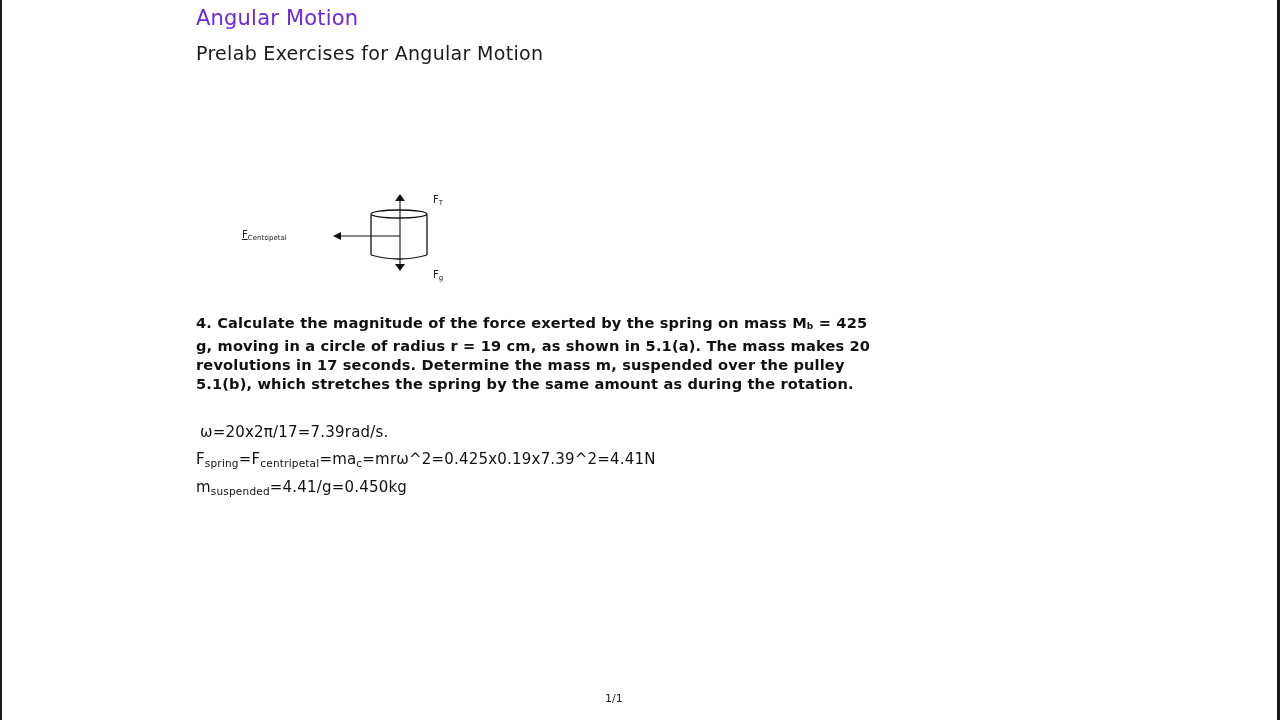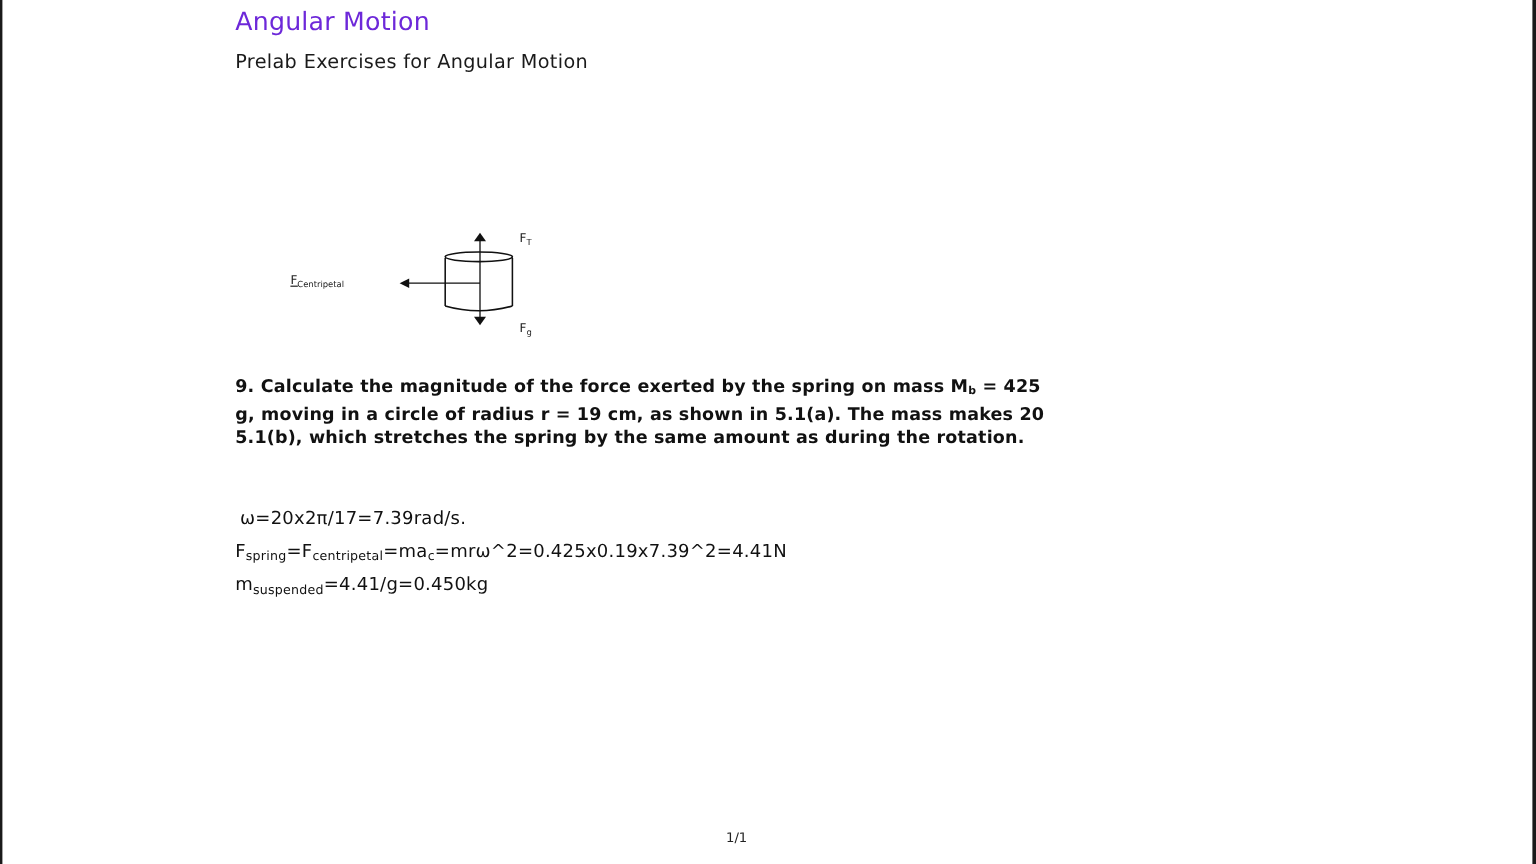--- a/index.html
+++ b/index.html
@@ -5,21 +5,21 @@
   html, body { margin: 0; padding: 0; }
   body {
     width: 1280px; height: 720px; position: relative; overflow: hidden;
     background: #ffffff; color: #111;
     font-family: "DejaVu Sans", sans-serif;
   }
   .edge-left { position: absolute; left: 0; top: 0; width: 2px; height: 720px; background: #1a1a1a; }
   .edge-right { position: absolute; right: 0; top: 0; width: 3px; height: 720px; background: #1a1a1a; }
   .abs { position: absolute; white-space: nowrap; }
   .title { left: 196px; top: 6px; font-size: 21px; color: #6d28d9; letter-spacing: 0.2px; }
-  .subtitle { left: 196px; top: 42px; font-size: 16px; color: #1a1a1a; letter-spacing: 0.3px; }
+  .subtitle { left: 196px; top: 42px; font-size: 19px; color: #1a1a1a; letter-spacing: 0.3px; }
   .q { left: 196px; font-weight: bold; font-size: 14.6px; line-height: 19px; color: #111; letter-spacing: 0.15px; }
   .q1 { top: 117px; }
   .q2 { top: 313px; }
   .sub { font-size: 0.62em; vertical-align: -0.15em; }
   .ans { left: 196px; font-size: 15px; color: #111; letter-spacing: 0.2px; }
   .ans .s { font-size: 0.7em; vertical-align: -0.25em; text-align: center; }
   .a1 { top: 423px; left: 200px; }
   .a2 { top: 450px; }
   .a3 { top: 478px; }
   .diagram { position: absolute; left: 230px; top: 185px; width: 240px; height: 100px; }
@@ -54,22 +54,23 @@
 
     <line x1="110" y1="51" x2="170" y2="51" stroke="#111" stroke-width="1.1"></line>
     <polygon points="103,51 111,47 111,55" fill="#111"></polygon>
   </svg>
   <div class="lbl" style="left:12px; top:44px;text-decoration:underline;"><span>F</span><span class="s">Centripetal</span></div>
   <div class="lbl" style="left:203px; top:9px;"><span>F</span><span class="s">T</span></div>
   <div class="lbl" style="left:203px; top:84px;"><span>F</span><span class="s">g</span></div>
 </div>
 
 <div class="abs q q2">
-  <div><span>9. Calculate the magnitude of the force exerted by the spring on mass M</span><span class="sub">b</span><span> = 425</span></div>
+  <div><span>4. Calculate the magnitude of the force exerted by the spring on mass M</span><span class="sub">b</span><span> = 425</span></div>
   <div>g, moving in a circle of radius r = 19 cm, as shown in 5.1(a). The mass makes 20</div>
+  <div>revolutions in 17 seconds. Determine the mass m, suspended over the pulley</div>
   <div>5.1(b), which stretches the spring by the same amount as during the rotation.</div>
 </div>
 
 <div class="abs ans a1">ω=20x2π/17=7.39rad/s.</div>
 
 <div class="abs ans a2"><span>F</span><span class="s">spring</span><span>=F</span><span class="s">centripetal</span><span>=ma</span><span class="s">c</span><span>=mrω^2=0.425x0.19x7.39^2=4.41N</span></div>
 
 <div class="abs ans a3"><span>m</span><span class="s">suspended</span><span>=4.41/g=0.450kg</span></div>
 
 <div class="abs page-num">1/1</div>

